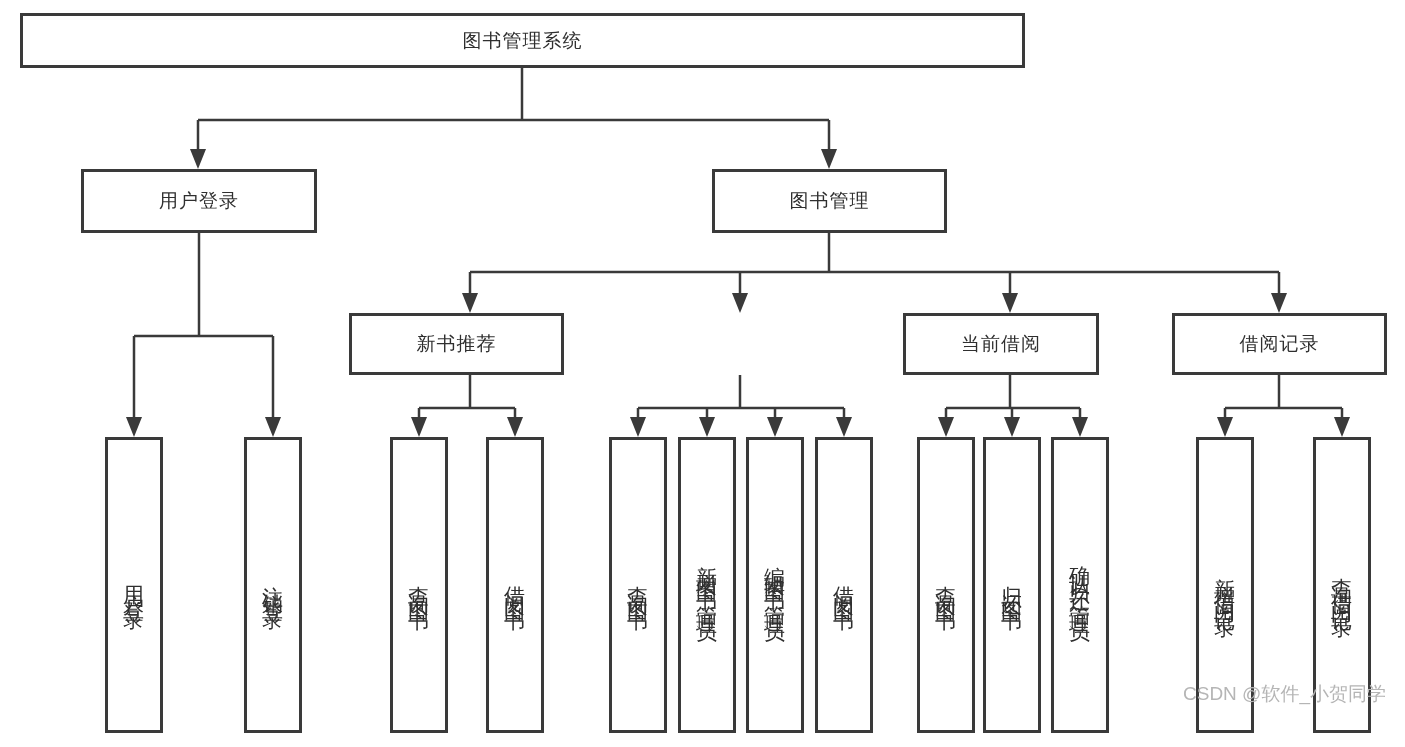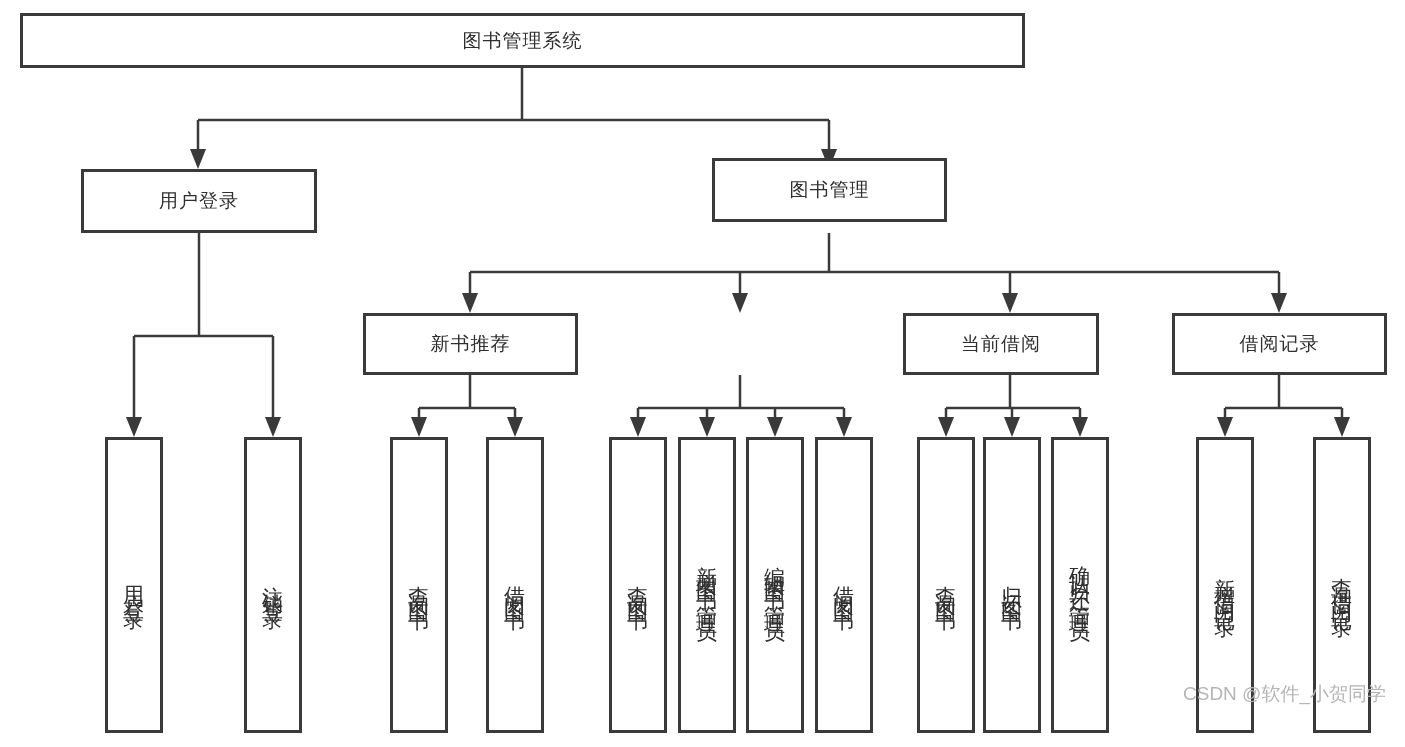--- a/index.html
+++ b/index.html
@@ -113,25 +113,25 @@
     <polygon points="1334,417 1350,417 1342,437"></polygon>
   </svg>
 
   <div class="node h" style="left:20px;top:13px;width:1005px;height:55px;">
     <span>图书管理系统</span>
   </div>
 
   <div class="node h" style="left:81px;top:169px;width:236px;height:64px;">
     <span>用户登录</span>
   </div>
-  <div class="node h" style="left:712px;top:158px;width:235px;height:64px;">
+  <div class="node h" style="left:712px;top:169px;width:235px;height:64px;">
     <span>图书管理</span>
   </div>
 
-  <div class="node h" style="left:363px;top:313px;width:215px;height:62px;">
+  <div class="node h" style="left:349px;top:313px;width:215px;height:62px;">
     <span>新书推荐</span>
   </div>
   <div class="node h" style="left:903px;top:313px;width:196px;height:62px;">
     <span>当前借阅</span>
   </div>
   <div class="node h" style="left:1172px;top:313px;width:215px;height:62px;">
     <span>借阅记录</span>
   </div>
 
   <div class="node leaf" style="left:105px;">

